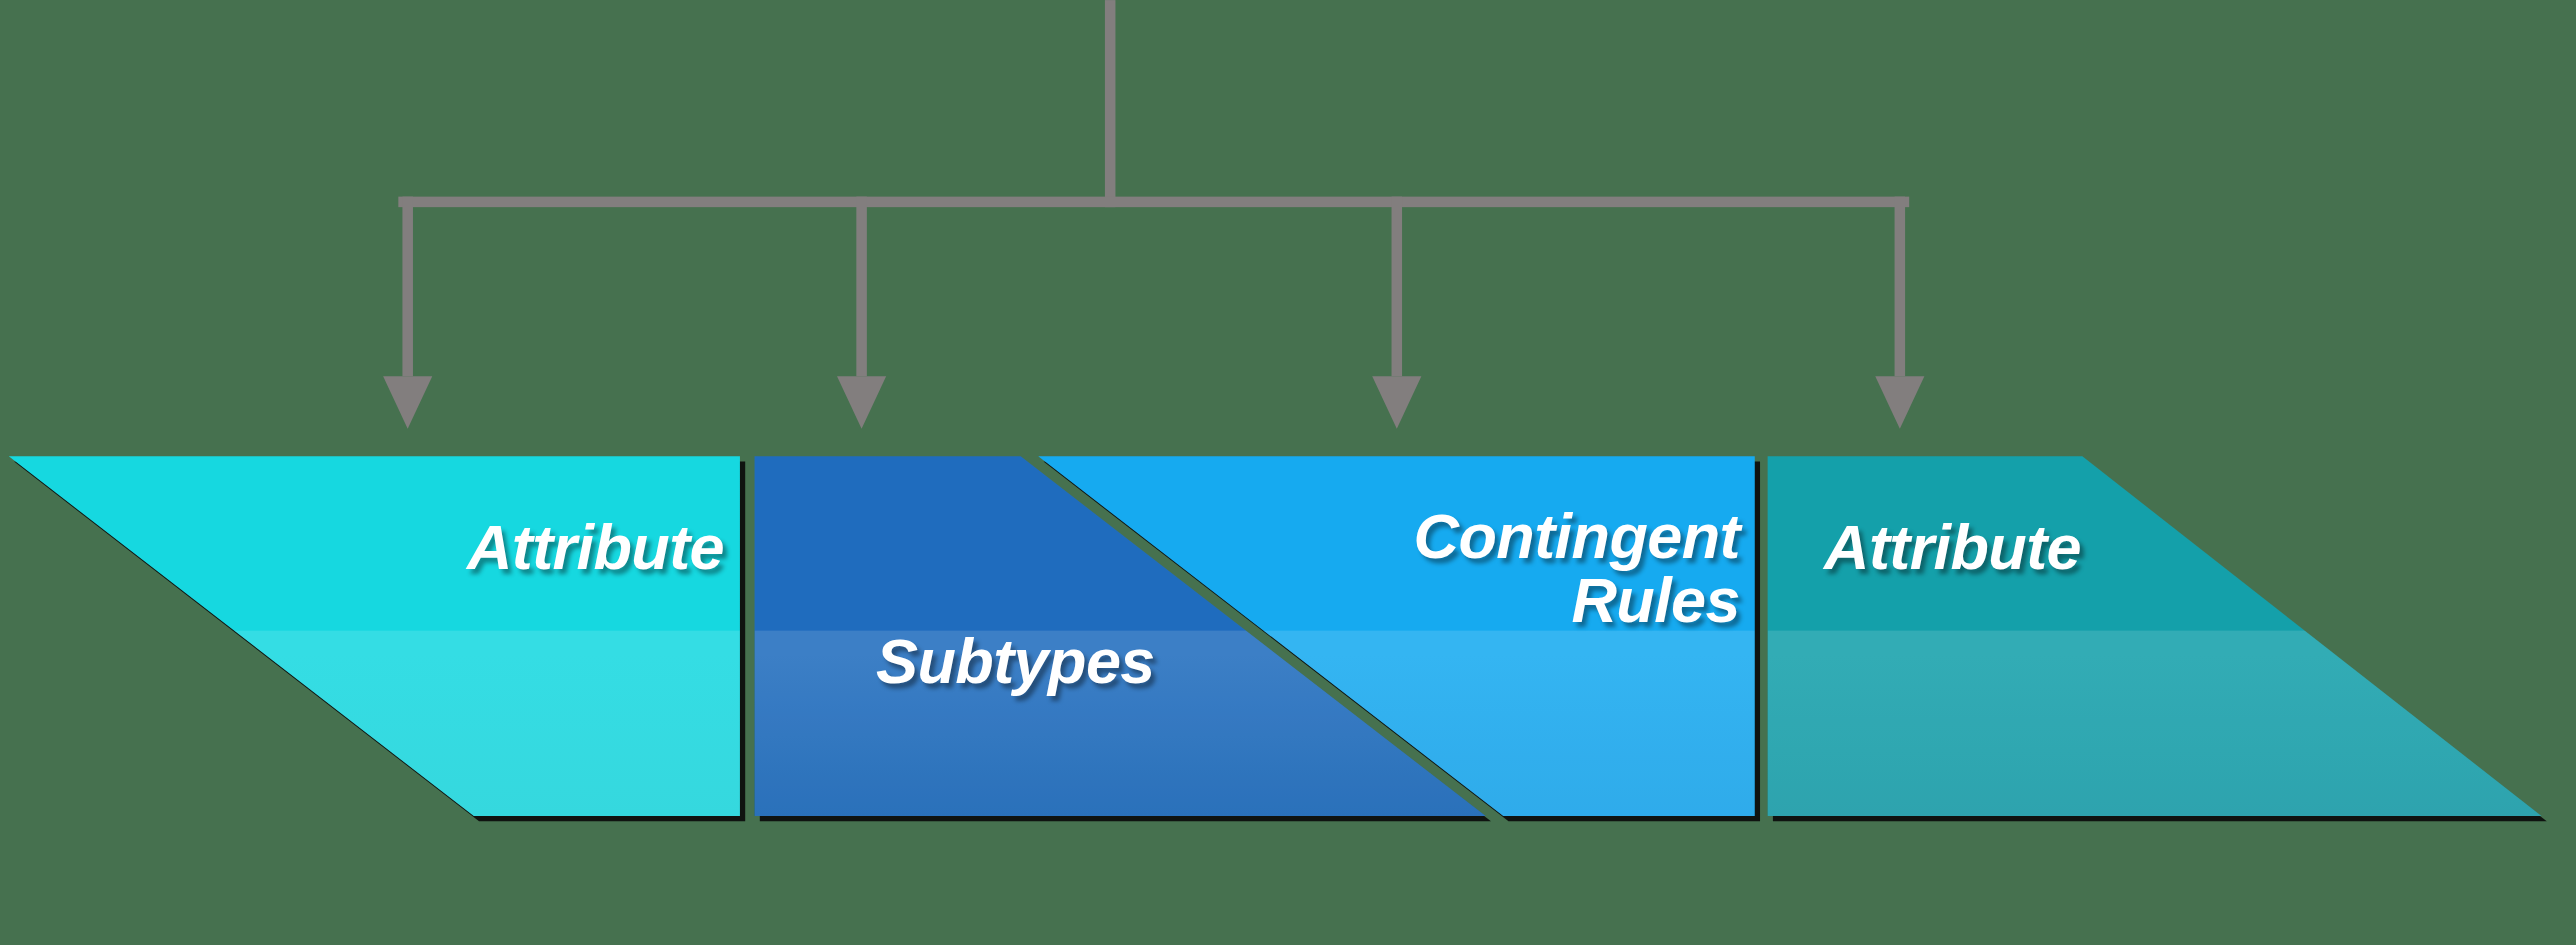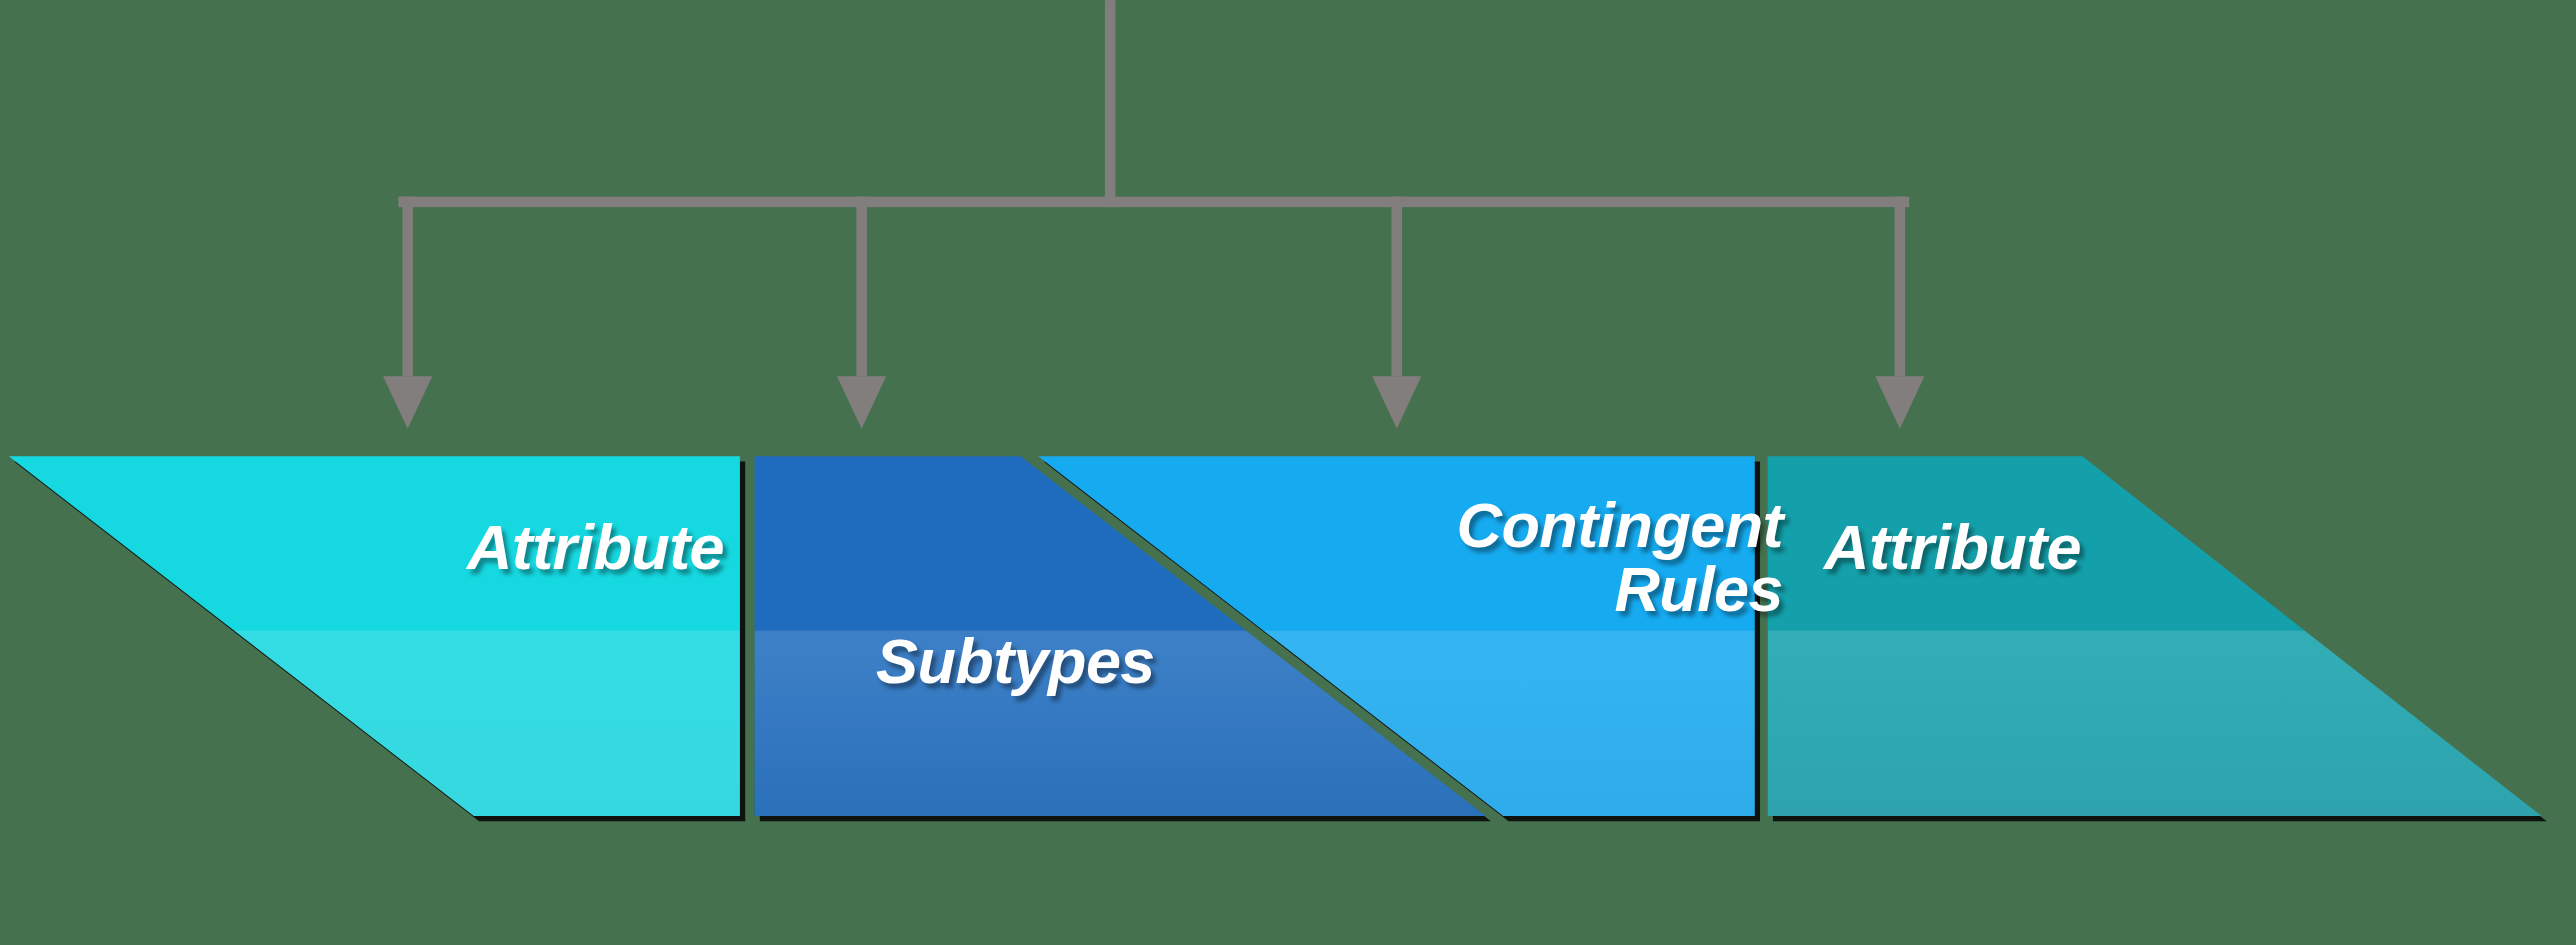--- a/index.html
+++ b/index.html
@@ -104,18 +104,18 @@
           <polygon points="3031,789 3569,789 4354,1404 3031,1404" fill="#0b0b0b" opacity="0.92"></polygon>
           <polygon points="3022,780 3560,780 4345,1395 3022,1395" fill="url(#grad-attribute-rules)"></polygon>
           <rect x="0" y="1078" width="4404" height="317" fill="#ffffff" opacity="0.13" clip-path="url(#clip-attribute-rules)"></rect>
         </g>
       </g>
   </svg>
 
   <div id="labels-layer">
       <div class="lbl ta-right" style="top: 515px; left: 0px; width: 724px;"><span class="l1">Attribute</span></div>
       <div class="lbl ta-left" style="top: 629px; left: 876px; width: 1734px;"><span class="l2">Subtypes</span></div>
-      <div class="lbl ta-right" style="top: 493px; left: 0px; width: 1740px; padding-left: 43px;"><span class="l1">Contingent</span><span class="l2">Rules</span></div>
+      <div class="lbl ta-right" style="top: 504px; left: 0px; width: 1740px;"><span class="l1">Contingent</span><span class="l2">Rules</span></div>
       <div class="lbl ta-left" style="top: 515px; left: 1824px; width: 752px;"><span class="l1">Attribute</span></div>
     </div>
 
 </div>
 
 
 </body></html>

